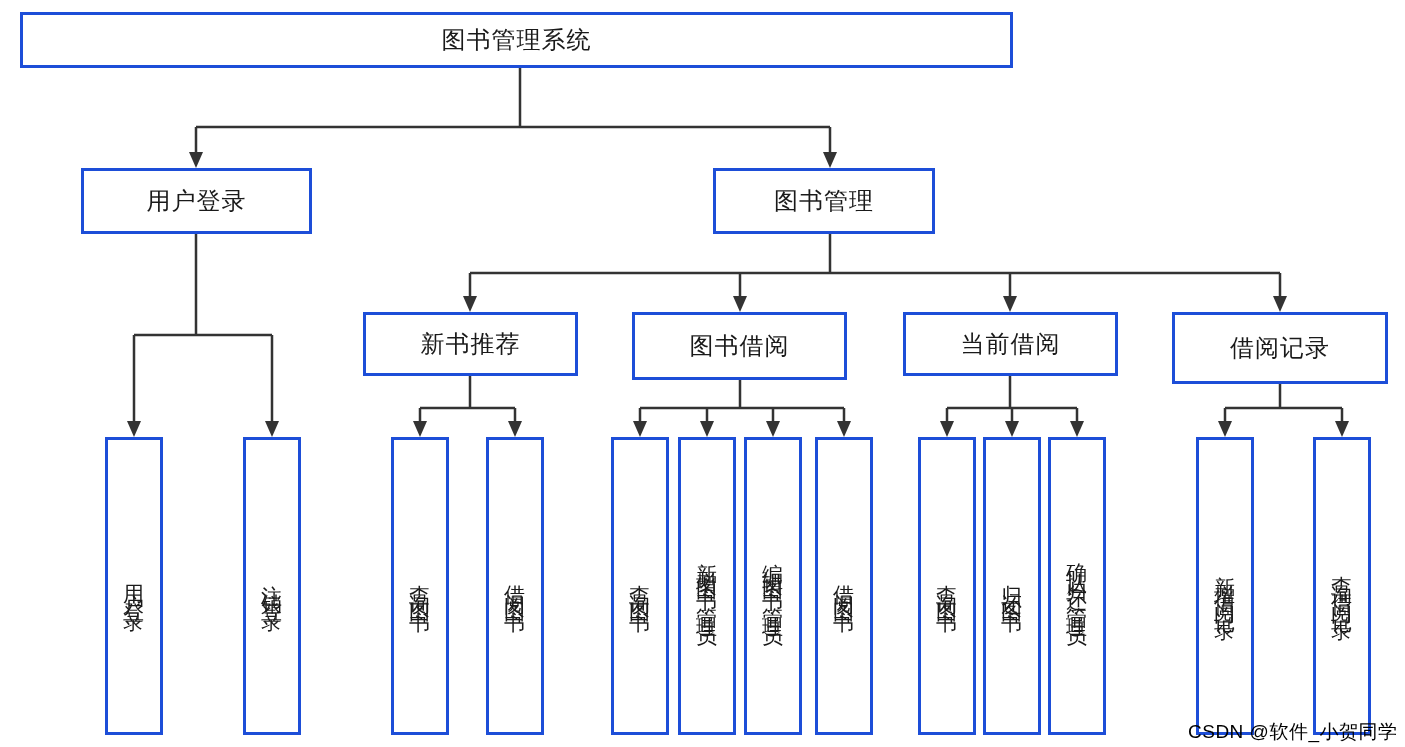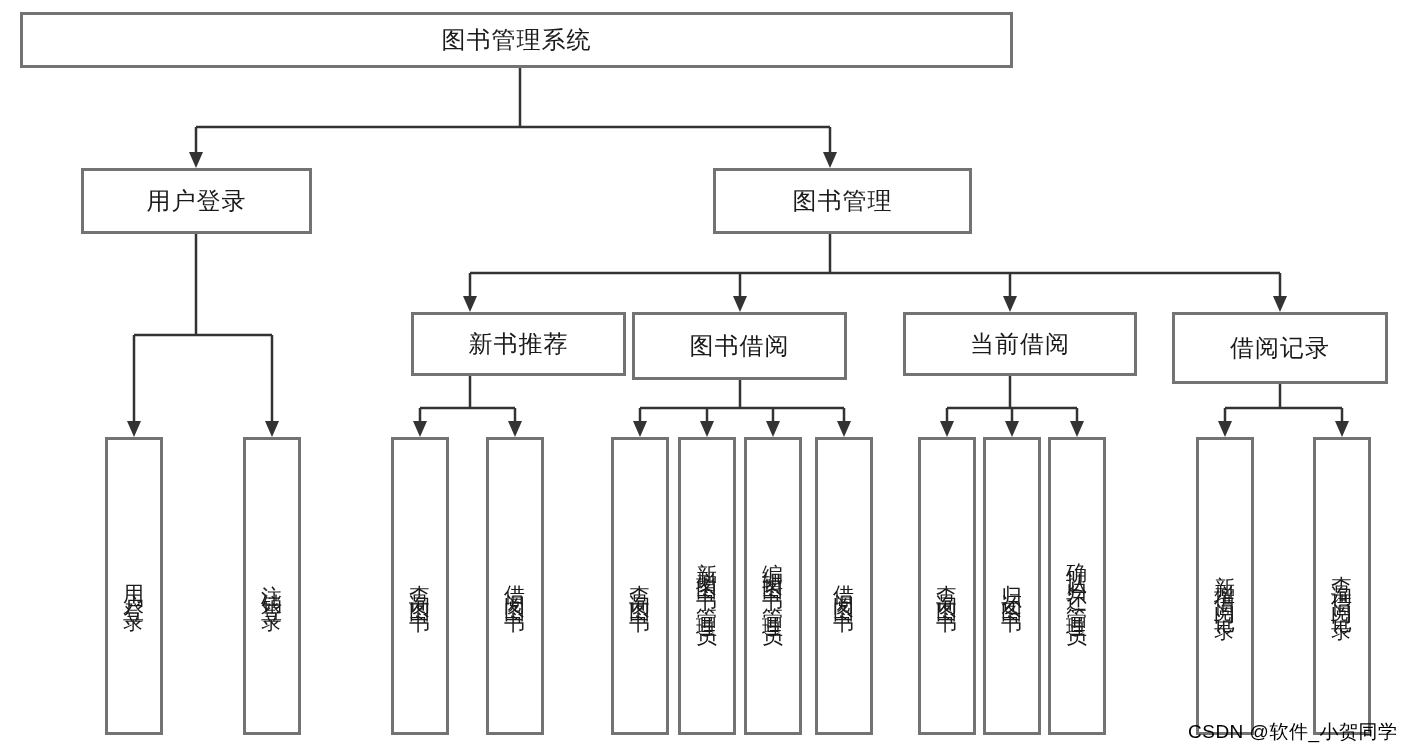--- a/index.html
+++ b/index.html
@@ -4,35 +4,35 @@
 <style>
   html,body{margin:0;padding:0;background:#fff;}
   .canvas{
     position:relative;width:1405px;height:747px;background:#fff;overflow:hidden;
     font-family:"Liberation Sans","DejaVu Sans",sans-serif;color:#1a1a1a;
   }
   .connectors{position:absolute;left:0;top:0;width:1405px;height:747px;z-index:1;}
   .connectors path{stroke:#333;stroke-width:2.5;fill:none;}
   .connectors polygon{fill:#333;stroke:none;}
   .node{
-    position:absolute;background:#fff;border:3px solid #737373;box-sizing:border-box;
+    position:absolute;background:#fff;border:3px solid #1d4ed8;box-sizing:border-box;
     display:flex;align-items:center;justify-content:center;z-index:2;
     font-size:24px;letter-spacing:1px;white-space:nowrap;
   }
   .leaf{
     writing-mode:vertical-rl;
     font-size:21px;letter-spacing:9px;line-height:1;
   }
   
   .n-root{left:20px;top:12px;width:993px;height:56px;}
   .n-user-login{left:81px;top:168px;width:231px;height:66px;}
-  .n-book-mgmt{left:713px;top:168px;width:259px;height:66px;}
-  .n-recommend{left:363px;top:312px;width:215px;height:64px;margin-left:48px;}
+  .n-book-mgmt{left:713px;top:168px;width:222px;height:66px;}
+  .n-recommend{left:363px;top:312px;width:215px;height:64px;}
   .n-borrow{left:632px;top:312px;width:215px;height:68px;}
-  .n-current{left:903px;top:312px;width:234px;height:64px;}
+  .n-current{left:903px;top:312px;width:215px;height:64px;}
   .n-records{left:1172px;top:312px;width:216px;height:72px;}
   
   .leaf{top:437px;width:58px;height:298px;}
   .l-user-login{left:105px;} .l-logout{left:243px;}
   .l-rec-query{left:391px;} .l-rec-borrow{left:486px;}
   .l-bor-query{left:611px;} .l-bor-add{left:678px;} .l-bor-edit{left:744px;} .l-bor-borrow{left:815px;}
   .l-cur-query{left:918px;} .l-cur-return{left:983px;} .l-cur-confirm{left:1048px;}
   .l-log-add{left:1196px;} .l-log-query{left:1313px;}
   .watermark{
     position:absolute;left:1188px;top:719px;z-index:3;

